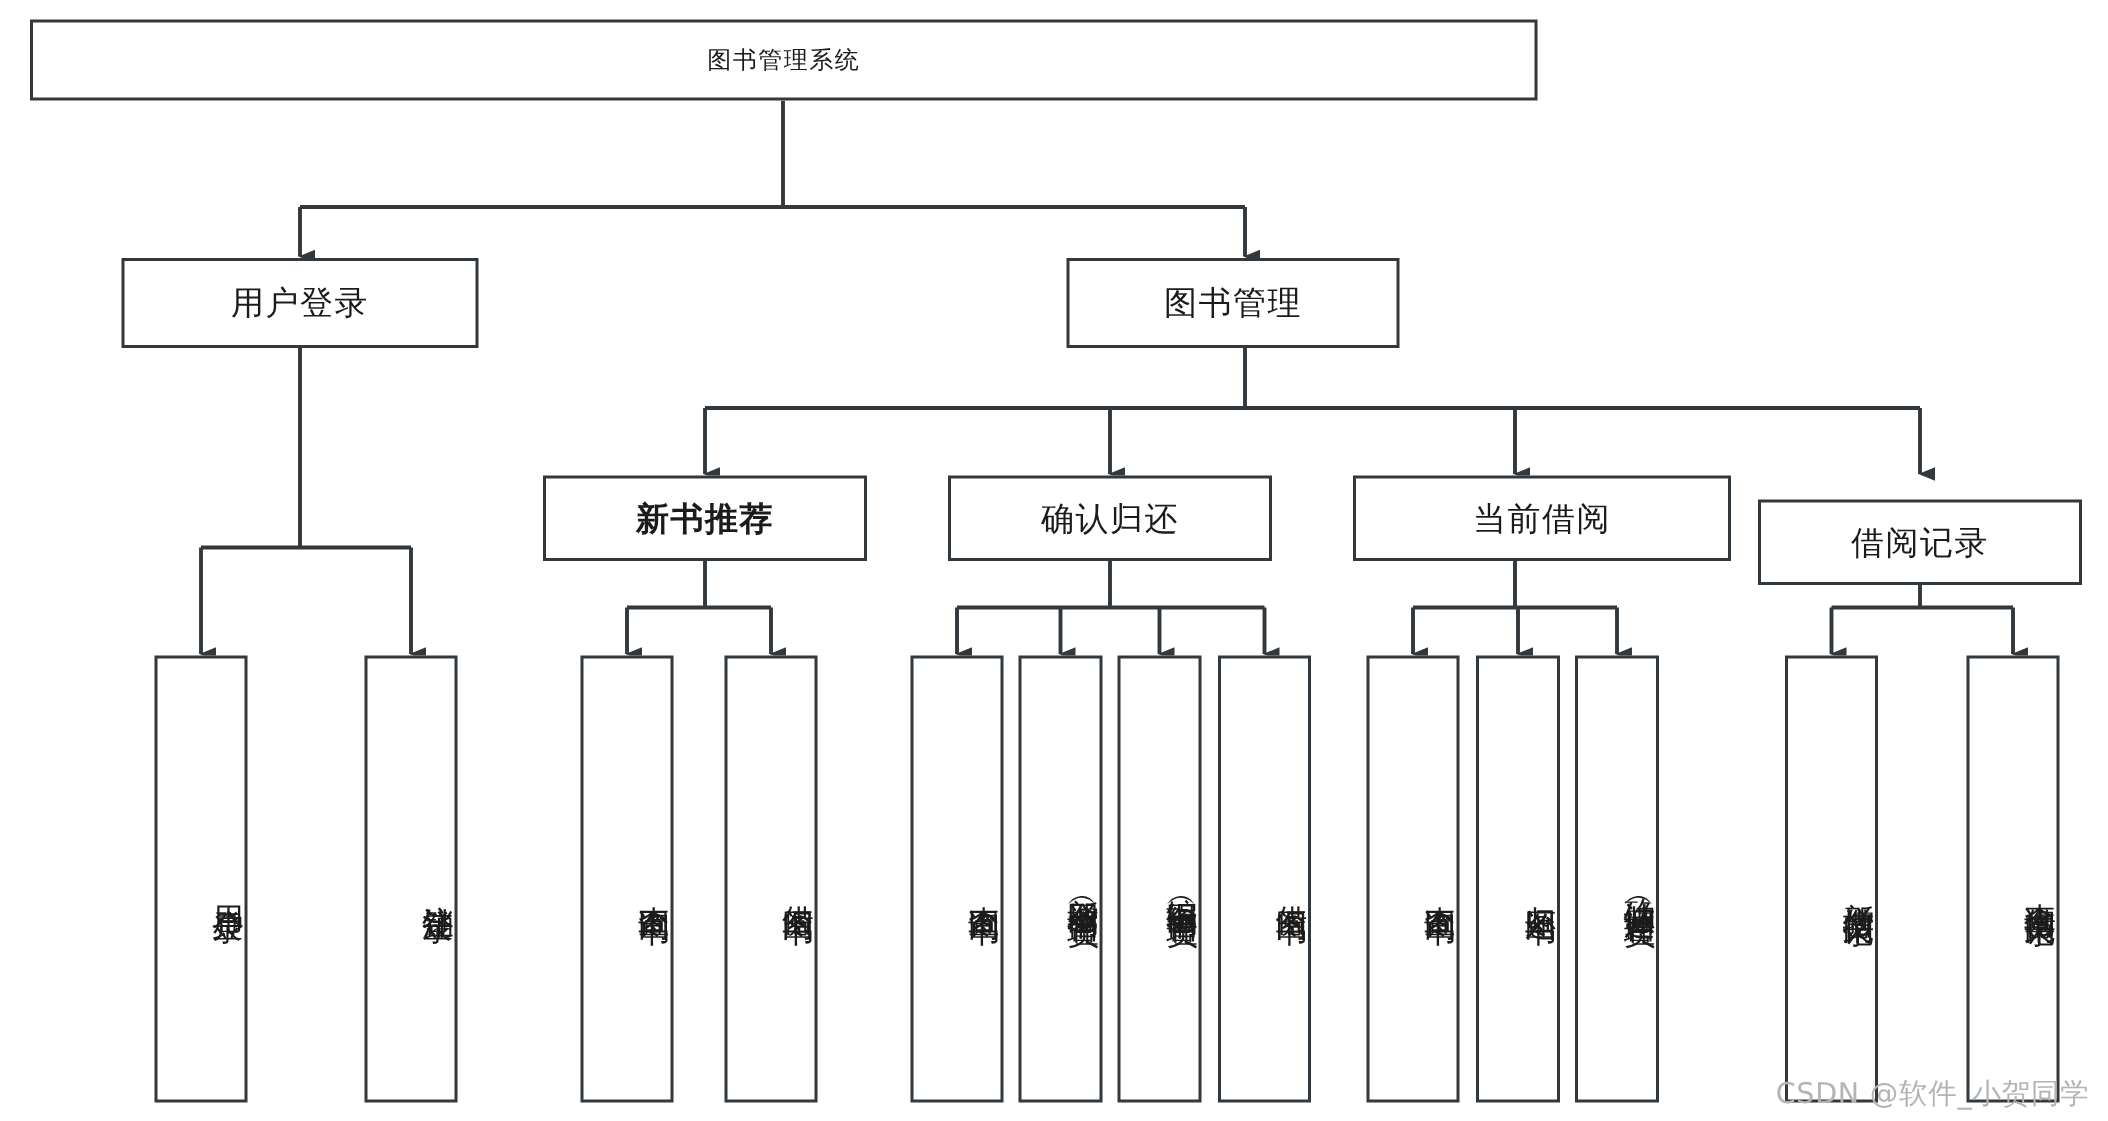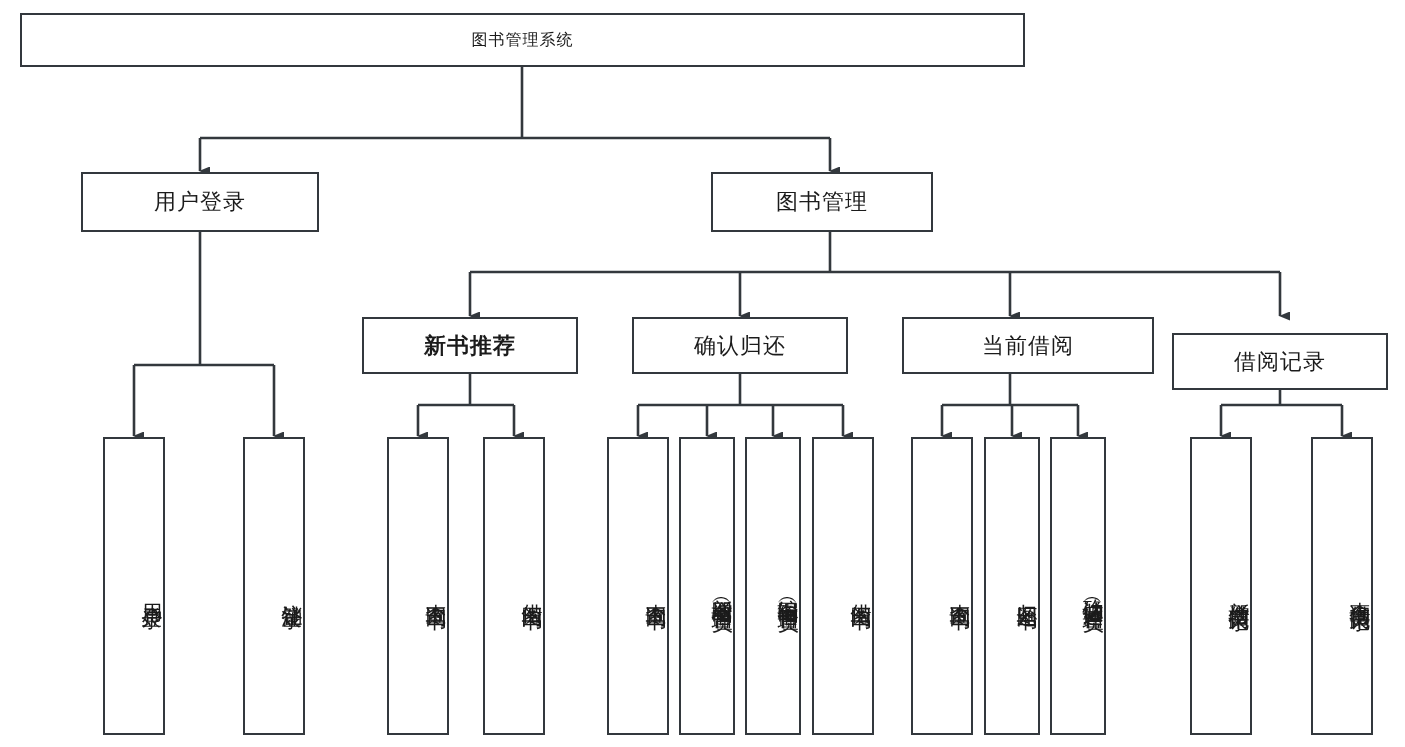--- a/index.html
+++ b/index.html
@@ -173,13 +173,14 @@
         <span class="vlabel">确认归还（管理员）</span>
       </div>
       <div class="node vert" style="left: 1190px; top: 437px; width: 62px; height: 298px;">
         <span class="vlabel">新增借阅记录</span>
       </div>
       <div class="node vert" style="left: 1311px; top: 437px; width: 62px; height: 298px;">
         <span class="vlabel">查询借阅记录</span>
       </div>
     </div>
 
+  <div class="watermark">CSDN @软件_小贺同学</div>
 </div>
 
 </body></html>

